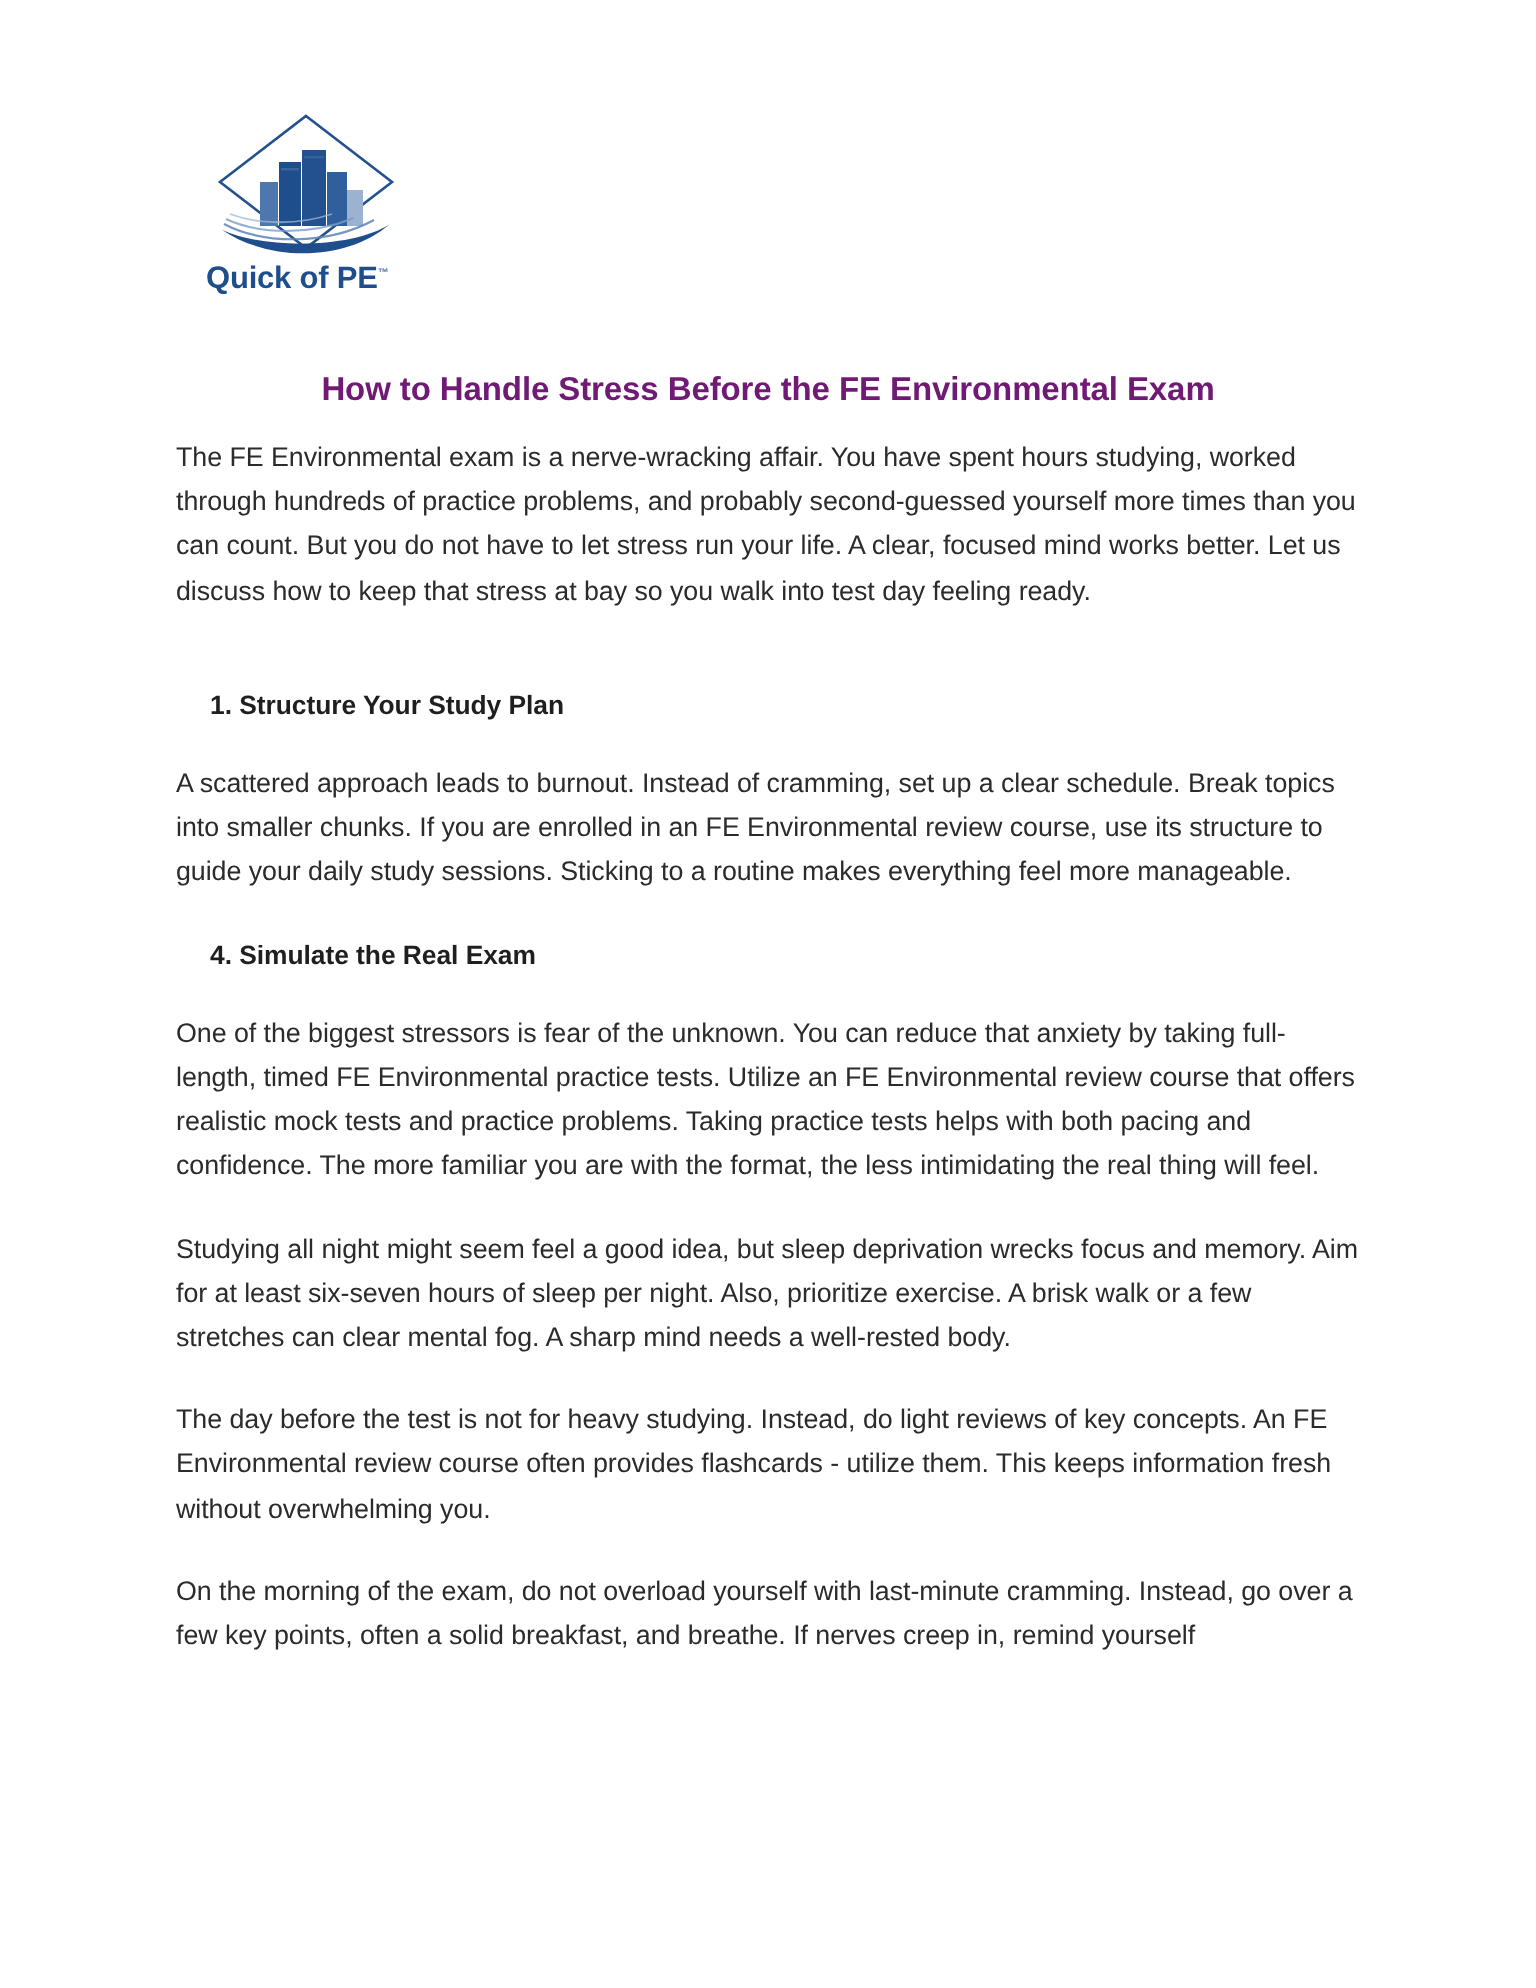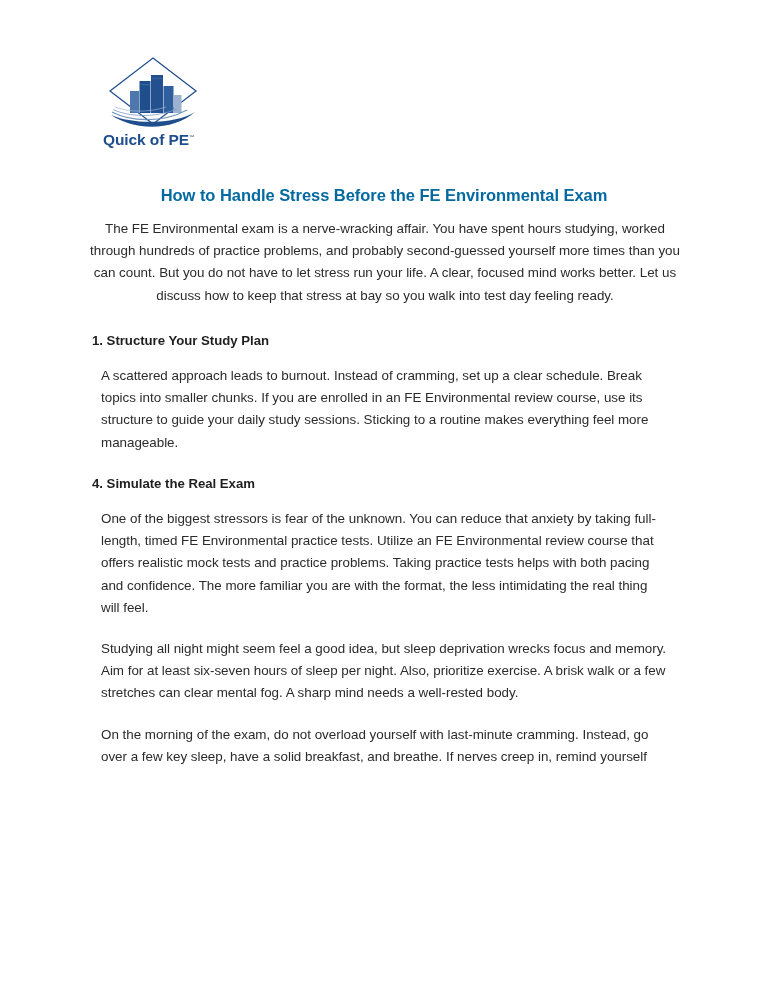--- a/index.html
+++ b/index.html
@@ -61,56 +61,56 @@
 
   
   .doc-title {
     position: absolute;
     left: 0;
     top: 175px;
     width: 768px;
     text-align: center;
     font-size: 16.5px;
     font-weight: bold;
-    color: #0369a1;
+    color: #701a75;
     letter-spacing: -0.05px;
   }
 
   .content {
     position: absolute;
     left: 88px;
     top: 218px;
     width: 594px;
   }
 
   .para {
     font-size: 13.4px;
     line-height: 22.2px;
     color: #2b2b2b;
-    margin: 0 0 23px 0;
-    text-align: center;
+    margin: 0 0 35px 0;
+    text-align: left;
     letter-spacing: -0.02px;
   }
 
   .section {
     margin: 0 0 19px 0;
   }
   .section-heading {
     font-size: 13.2px;
     line-height: 22.2px;
     font-weight: bold;
     color: #1f1f1f;
-    margin: 4px;
+    margin: 17px;
     letter-spacing: -0.02px;
   }
   .section-body {
     font-size: 13.4px;
     line-height: 22.2px;
     color: #2b2b2b;
-    margin: 13px;
+    margin: 0;
     letter-spacing: -0.02px;
   }
 </style>
 </head>
 <body>
 
 <div class="page">
 
   <div class="logo-block">
     <div class="logo-mark">
@@ -150,21 +150,22 @@
     <div class="section">
       <p class="section-heading">4. Simulate the Real Exam</p>
       <p class="section-body">One of the biggest stressors is fear of the unknown. You can reduce that anxiety by taking full-length, timed FE Environmental practice tests. Utilize an FE Environmental review course that offers realistic mock tests and practice problems. Taking practice tests helps with both pacing and confidence. The more familiar you are with the format, the less intimidating the real thing will feel.</p>
     </div>
 
     <div class="section">
       <p class="section-body">Studying all night might seem feel a good idea, but sleep deprivation wrecks focus and memory. Aim for at least six-seven hours of sleep per night. Also, prioritize exercise. A brisk walk or a few stretches can clear mental fog. A sharp mind needs a well-rested body.</p>
     </div>
 
     <div class="section">
+      <p class="section-body">The day before the test is not for heavy studying. Instead, do light reviews of key concepts. An FE Environmental review course often provides flashcards - utilize them. This keeps information fresh without overwhelming you.</p>
     </div>
 
     <div class="section">
-      <p class="section-body">On the morning of the exam, do not overload yourself with last-minute cramming. Instead, go over a few key sleep, have a solid breakfast, and breathe. If nerves creep in, remind yourself</p>
+      <p class="section-body">On the morning of the exam, do not overload yourself with last-minute cramming. Instead, go over a few key points, often a solid breakfast, and breathe. If nerves creep in, remind yourself</p>
     </div>
 
   </div>
 
 </div>
 
 </body></html>

